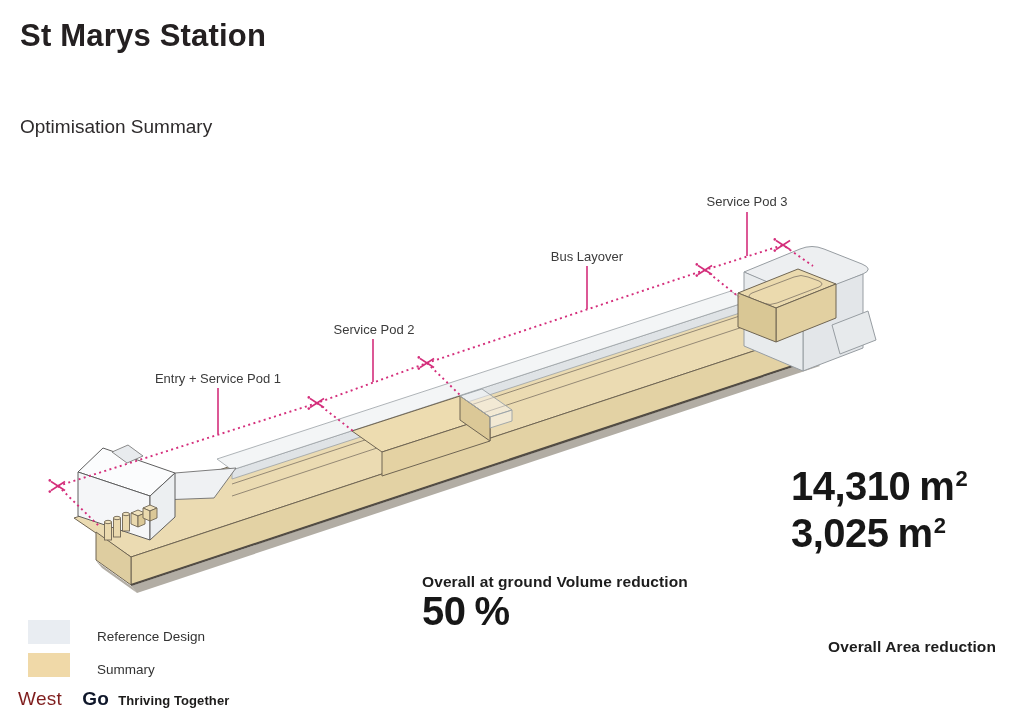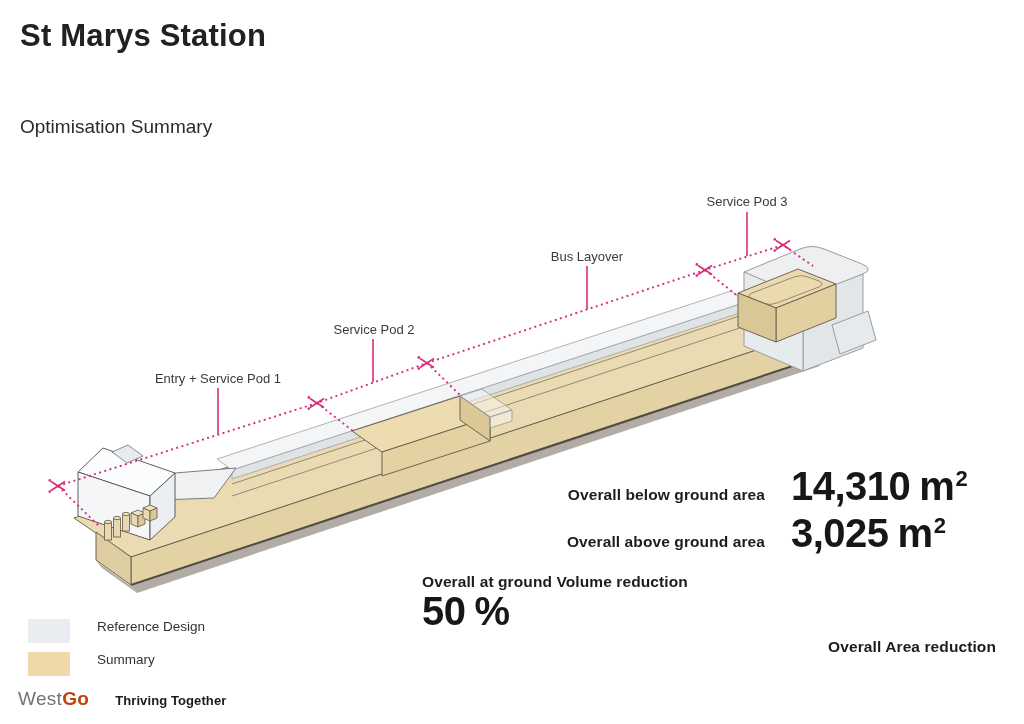--- a/index.html
+++ b/index.html
@@ -19,28 +19,28 @@
   .stat-row{display:flex;align-items:baseline;justify-content:flex-end;margin-bottom:7px;}
   .stat-row.gap{margin-top:20px;flex-direction:column;}
   .stat-label{flex:1;text-align:right;font-size:15.5px;font-weight:700;color:#1d1d1d;
               letter-spacing:0.1px;}
   .stat-value{width:205px;text-align:left;font-size:40px;font-weight:700;color:#171717;
               letter-spacing:-0.5px;margin-left:26px;white-space:nowrap;line-height:1;}
   .stat-value .unit-base{margin-left:9px;font-weight:700;}
   .stat-value sup{font-size:22px;vertical-align:14px;margin-left:1px;}
 
   .legend{position:absolute;left:28px;top:619px;}
-  .legend-item{display:flex;align-items:flex-start;margin-bottom:8px;height:25px;}
+  .legend-item{display:flex;align-items:flex-end;margin-bottom:8px;height:25px;}
   .legend-swatch{width:42px;height:24px;display:block;}
   .legend-label{margin-left:27px;font-size:13.5px;color:#333;}
 
   .footer{position:absolute;left:18px;top:688px;display:flex;align-items:baseline;}
-  .brand-light{font-size:19px;font-weight:400;color:#737373;letter-spacing:0.3px;}
-  .brand-bold{font-size:19px;font-weight:800;color:#c2410c;letter-spacing:0.3px;}
-  .brand-tagline{font-size:13px;font-weight:800;color:#1c1b1a;margin-left:26px;letter-spacing:0.1px;}
+  .brand-light{font-size:19px;font-weight:400;color:#7f1d1d;letter-spacing:0.3px;}
+  .brand-bold{font-size:19px;font-weight:800;color:#0f172a;letter-spacing:0.3px;margin-left:20px;}
+  .brand-tagline{font-size:13px;font-weight:800;color:#1c1b1a;margin-left:9px;letter-spacing:0.1px;}
 </style>
 </head>
 <body>
 
 <div class="slide">
 
   <div class="page-title">St Marys Station</div>
   <div class="page-subtitle">Optimisation Summary</div>
 
   <svg class="diagram-svg" width="1024" height="724" viewBox="0 0 1024 724">
@@ -140,25 +140,23 @@
       </g>
       <text class="dim-label" x="218" y="383" text-anchor="middle">Entry + Service Pod 1</text>
       <text class="dim-label" x="374" y="334" text-anchor="middle">Service Pod 2</text>
       <text class="dim-label" x="587" y="261" text-anchor="middle">Bus Layover</text>
       <text class="dim-label" x="747" y="206" text-anchor="middle">Service Pod 3</text>
     </g>
   </svg>
 
   <div class="stats">
     <div class="stat-row">
-      <span class="stat-label">Overall below ground  area</span>
       <span class="stat-value"><span>14,310</span><span class="unit-base">m</span><sup>2</sup></span>
     </div>
     <div class="stat-row">
-      <span class="stat-label">Overall above ground  area</span>
       <span class="stat-value"><span>3,025</span><span class="unit-base">m</span><sup>2</sup></span>
     </div>
     <div class="stat-row gap">
       <span class="stat-label">Overall at ground Volume reduction</span>
       <span class="stat-value"><span>50</span><span class="unit-base">%</span><sup></sup></span>
     </div>
     <div class="stat-row">
       <span class="stat-label">Overall Area reduction</span>
     </div>
   </div>

